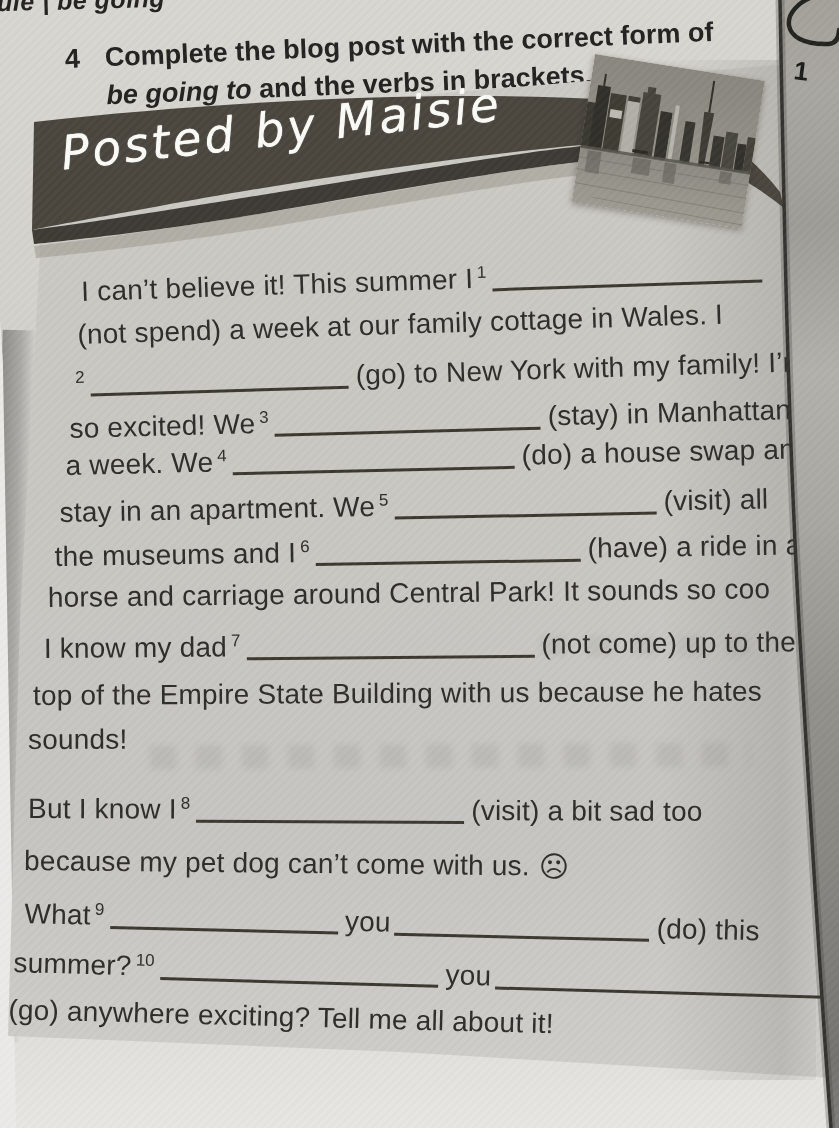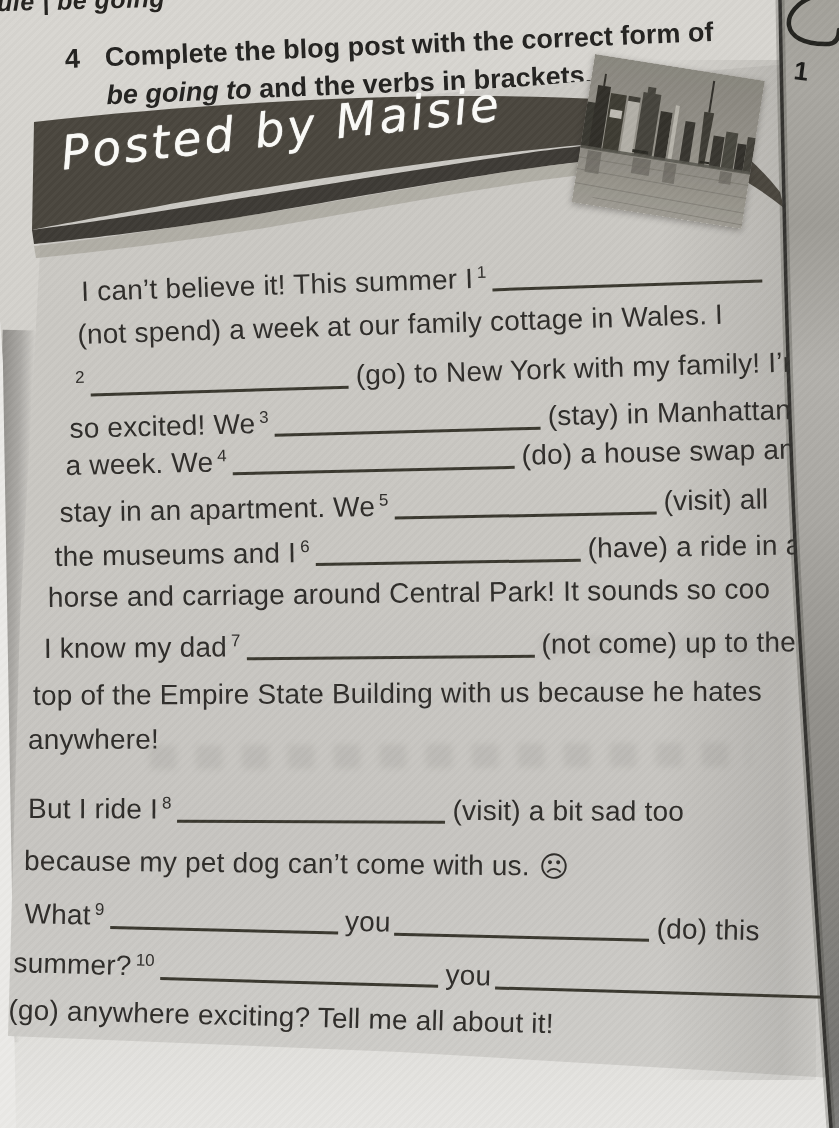--- a/index.html
+++ b/index.html
@@ -145,22 +145,22 @@
       <div class="bline" style="left: 82px; top: 272px; transform: rotate(-1.9deg);"><span class="bt">I can’t believe it! This summer I</span><span class="bsup">1</span><span class="bblank" style="width: 270px;"></span></div>
       <div class="bline" style="left: 78px; top: 318px; transform: rotate(-1.8deg);"><span class="bt">(not spend) a week at our family cottage in Wales. I</span></div>
       <div class="bline" style="left: 72px; top: 364px; transform: rotate(-1.7deg);"><span class="bsup">2</span><span class="bblank" style="width: 258px;"></span><span class="bt">(go) to New York with my family! I’m</span></div>
       <div class="bline" style="left: 70px; top: 409px; transform: rotate(-1.5deg);"><span class="bt">so excited! We</span><span class="bsup">3</span><span class="bblank" style="width: 266px;"></span><span class="bt">(stay) in Manhattan fo</span></div>
       <div class="bline" style="left: 66px; top: 446px; transform: rotate(-1.3deg);"><span class="bt">a week. We</span><span class="bsup">4</span><span class="bblank" style="width: 282px;"></span><span class="bt">(do) a house swap and</span></div>
       <div class="bline" style="left: 60px; top: 493px; transform: rotate(-1.1deg);"><span class="bt">stay in an apartment. We</span><span class="bsup">5</span><span class="bblank" style="width: 262px;"></span><span class="bt">(visit) all</span></div>
       <div class="bline" style="left: 55px; top: 537px; transform: rotate(-0.9deg);"><span class="bt">the museums and I</span><span class="bsup">6</span><span class="bblank" style="width: 265px;"></span><span class="bt">(have) a ride in a</span></div>
       <div class="bline" style="left: 48px; top: 581px; transform: rotate(-0.7deg);"><span class="bt">horse and carriage around Central Park! It sounds so coo</span></div>
       <div class="bline" style="left: 44px; top: 629px; transform: rotate(-0.5deg);"><span class="bt">I know my dad</span><span class="bsup">7</span><span class="bblank" style="width: 288px;"></span><span class="bt">(not come) up to the</span></div>
       <div class="bline" style="left: 33px; top: 679px; transform: rotate(-0.35deg);"><span class="bt">top of the Empire State Building with us because he hates</span></div>
-      <div class="bline" style="left: 28px; top: 723px; transform: rotate(-0.2deg);"><span class="bt">anywhere!</span></div>
-      <div class="bline" style="left: 28px; top: 789px; transform: rotate(0.25deg);"><span class="bt">But I ride I</span><span class="bsup">8</span><span class="bblank" style="width: 268px;"></span><span class="bt">(visit) a bit sad too</span></div>
+      <div class="bline" style="left: 28px; top: 723px; transform: rotate(-0.2deg);"><span class="bt">sounds!</span></div>
+      <div class="bline" style="left: 28px; top: 789px; transform: rotate(0.25deg);"><span class="bt">But I know I</span><span class="bsup">8</span><span class="bblank" style="width: 268px;"></span><span class="bt">(visit) a bit sad too</span></div>
       <div class="bline" style="left: 24px; top: 843px; transform: rotate(0.6deg);"><span class="bt">because my pet dog can’t come with us.</span><span class="bemo">☹</span></div>
       <div class="bline" style="left: 24px; top: 894px; transform: rotate(1.35deg);"><span class="bt">What</span><span class="bsup">9</span><span class="bblank" style="width: 228px;"></span><span class="bt">you</span><span class="bblank" style="width: 255px;"></span><span class="bt">(do) this</span></div>
       <div class="bline" style="left: 13px; top: 943px; transform: rotate(1.6deg);"><span class="bt">summer?</span><span class="bsup">10</span><span class="bblank" style="width: 278px;"></span><span class="bt">you</span><span class="bblank" style="width: 330px;"></span></div>
       <div class="bline" style="left: 8px; top: 993px; transform: rotate(1.5deg);"><span class="bt">(go) anywhere exciting? Tell me all about it!</span></div>
     </div>
 
   <div class="left-shadow"></div>
   <div class="left-sliver"></div>
 
   <div class="right-region"></div>

